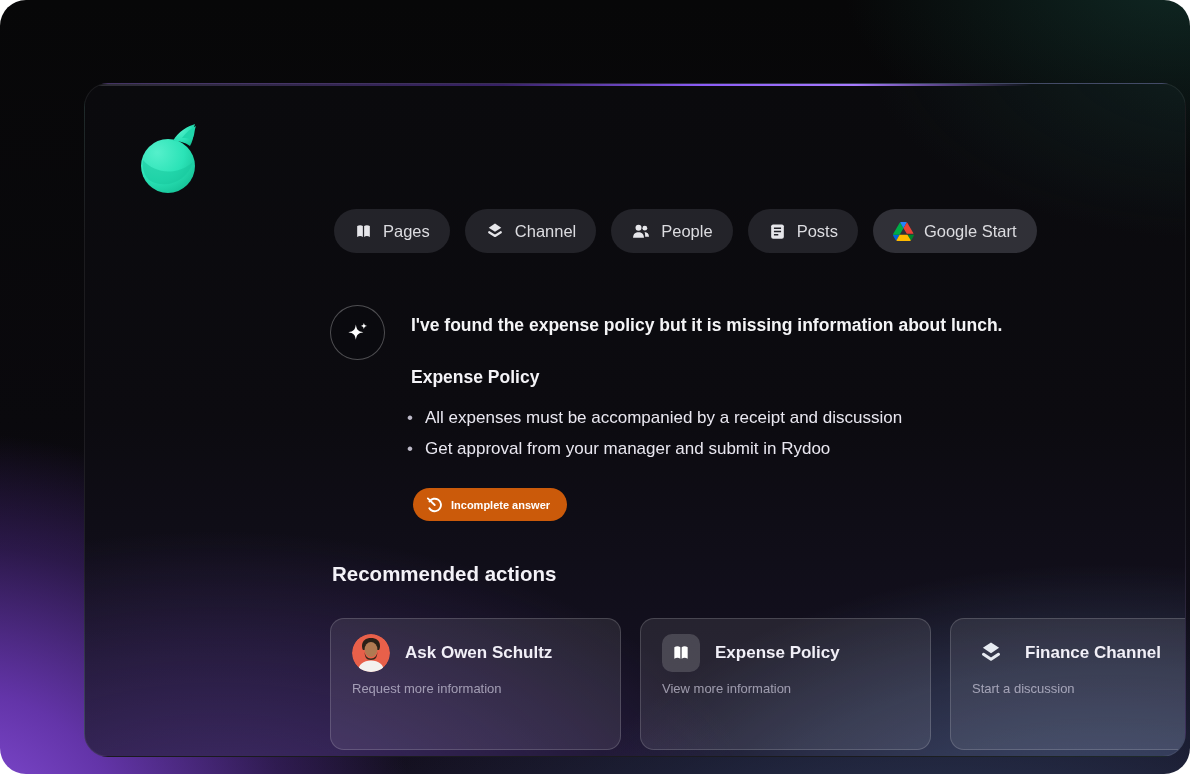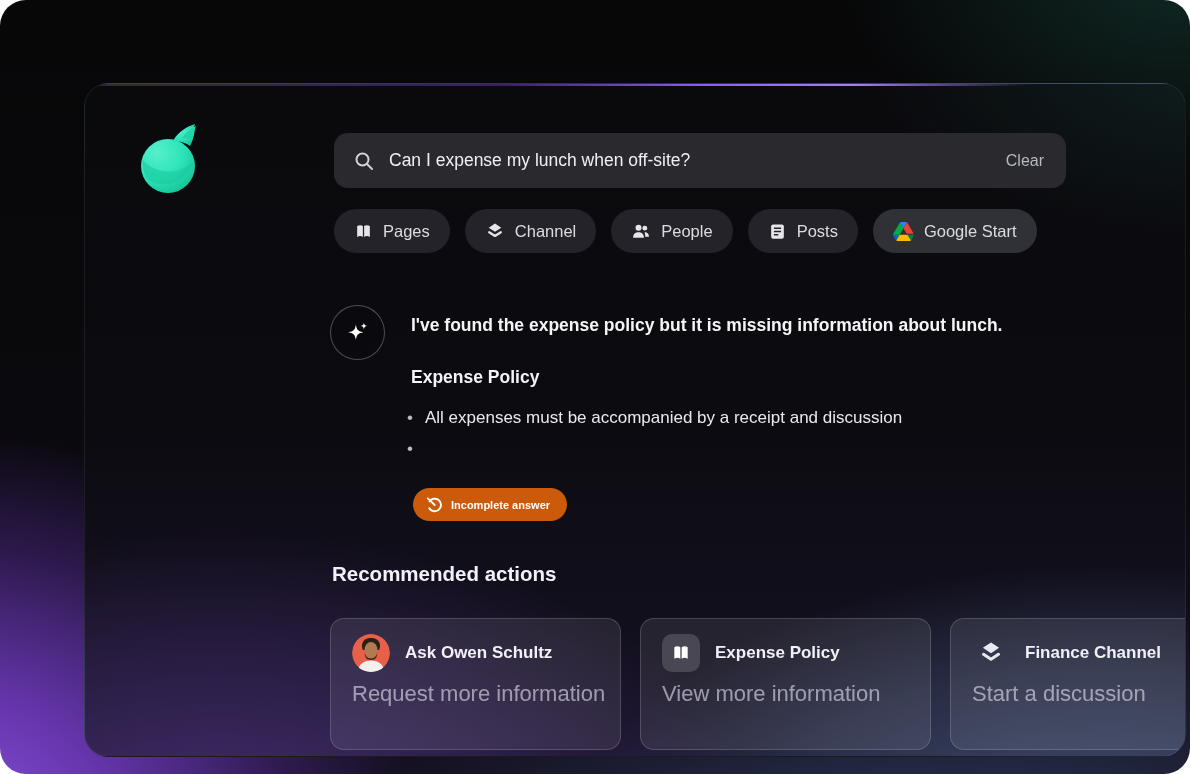--- a/index.html
+++ b/index.html
@@ -49,21 +49,21 @@
     background:#cb5a0a;border-radius:17px;padding:7px 17px 7px 12px;color:#ffffff;
     font-size:11px;font-weight:bold;}
   
   .rec-heading{position:absolute;left:247px;top:478px;color:#f3f1f7;font-size:20.5px;font-weight:bold;}
   .cards{position:absolute;left:245px;top:534px;display:flex;gap:19px;}
   .card{width:291px;height:132px;box-sizing:border-box;border-radius:14px;flex:0 0 auto;
     background:rgba(255,255,255,0.085);border:1px solid rgba(255,255,255,0.16);
     padding:15px 21px;cursor:pointer;}
   .card-top{display:flex;align-items:center;gap:15px;}
   .card-title{color:#f1eff7;font-size:17px;font-weight:bold;white-space:nowrap;}
-  .card-sub{margin-top:9px;color:rgba(226,223,240,0.62);font-size:22px;white-space:nowrap;}
+  .card-sub{margin-top:9px;color:rgba(226,223,240,0.62);font-size:13px;white-space:nowrap;}
   .avatar{width:38px;height:38px;border-radius:50%;overflow:hidden;flex:0 0 auto;}
   .icon-box{width:38px;height:38px;border-radius:10px;background:rgba(255,255,255,0.16);
     display:flex;align-items:center;justify-content:center;flex:0 0 auto;}
   .icon-plain{width:38px;height:38px;display:flex;align-items:center;justify-content:center;flex:0 0 auto;}
 </style>
 </head>
 <body>
 
 <div class="canvas">
   <div class="window">
@@ -77,28 +77,20 @@
             <stop offset="100%" stop-color="#12bd92"></stop>
           </radialGradient>
         </defs>
         <circle cx="31" cy="42" r="27" fill="url(#tg)"></circle>
         <path d="M36 17 C41 7 52 2 58 0 C55 8 58 14 53 22 C48 18 41 17 36 17 Z" fill="url(#tg)"></path>
         <path d="M45 14 C49 8 55 4 59 2 C57 7 58 11 55 16 C51 14 48 14 45 14 Z" fill="#1fd6ab"></path>
         <path d="M6 36 C18 50 40 52 56 38 C50 58 28 66 12 56 C6 50 5 42 6 36 Z" fill="#17c79c" opacity="0.55"></path>
       </svg>
     </div>
 
-    <div class="searchbar">
-      <svg width="20" height="20" viewBox="0 0 20 20">
-        <circle cx="8.5" cy="8.5" r="6" fill="none" stroke="#cfd2d8" stroke-width="2"></circle>
-        <line x1="13" y1="13" x2="18" y2="18" stroke="#cfd2d8" stroke-width="2" stroke-linecap="round"></line>
-      </svg>
-      <input type="text" value="Can I expense my lunch when off-site?" style="">
-      <button class="clear-btn">Clear</button>
-    </div>
 
     <div class="chips">
       <div class="chip">
         <svg width="19" height="19" viewBox="0 0 24 24">
           <path d="M4 5.2 C6.4 3.6 9.2 3.6 11.2 5.2 V19 C9.2 17.4 6.4 17.4 4 19 Z" fill="#e6e6ea"></path>
           <path d="M12.8 5.2 C14.8 3.6 17.6 3.6 20 5.2 V19 C17.6 17.4 14.8 17.4 12.8 19 Z" fill="#e6e6ea"></path>
         </svg>
         <span>Pages</span>
       </div>
       <div class="chip">
@@ -147,20 +139,21 @@
     </div>
     <div class="headline">I've found the expense policy but it is missing information about lunch.</div>
     <div class="doc-title">Expense Policy</div>
     <div class="bullets">
       <div class="bullet-row">
         <span class="bullet-dot">•</span>
         <span>All expenses must be accompanied by a receipt and discussion</span>
       </div>
       <div class="bullet-row">
         <span class="bullet-dot">•</span>
+        <span>Get approval from your manager and submit in Rydoo</span>
       </div>
     </div>
 
     <div class="status-badge">
       <svg width="19" height="19" viewBox="0 0 20 20">
         <circle cx="10.2" cy="10.5" r="6.6" fill="none" stroke="#ffffff" stroke-width="2" stroke-dasharray="33 8.5" transform="rotate(-145 10.2 10.5)" stroke-linecap="round"></circle>
         <line x1="10.2" y1="10.5" x2="3" y2="3.6" stroke="#ffffff" stroke-width="2" stroke-linecap="round"></line>
       </svg>
       <span>Incomplete answer</span>
     </div>

